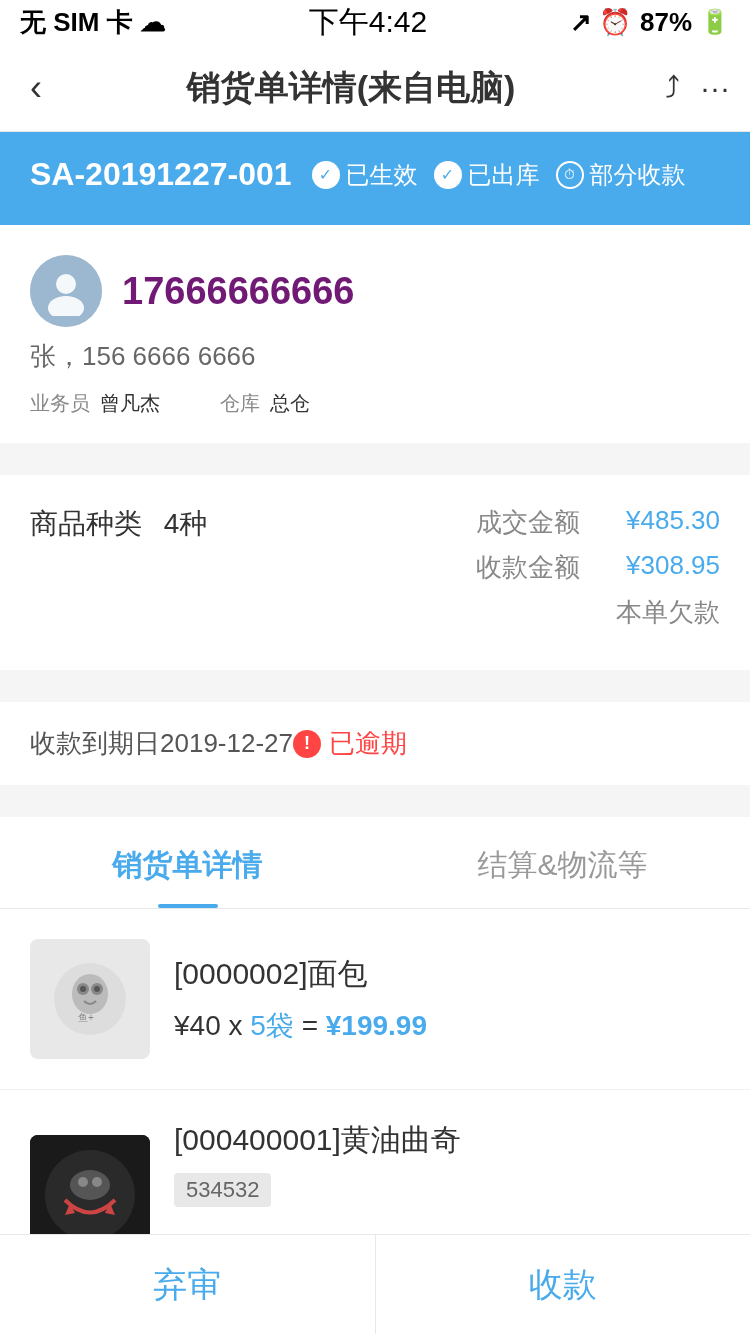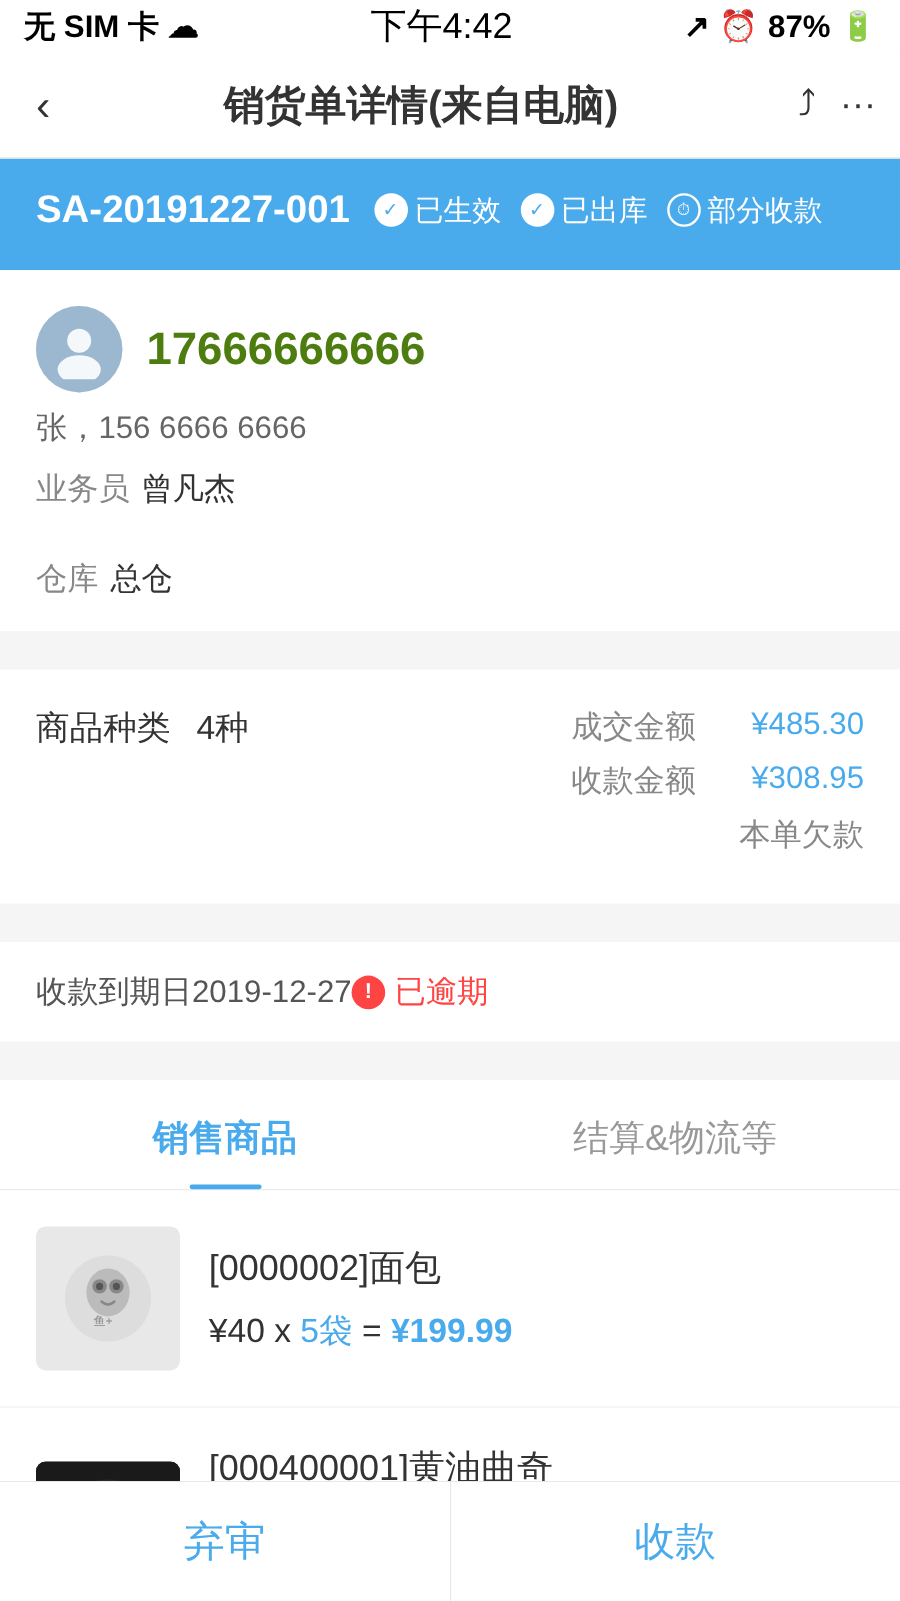--- a/index.html
+++ b/index.html
@@ -137,34 +137,33 @@
       height: 72px;
       border-radius: 50%;
       background: #9cb8d0;
       display: flex;
       align-items: center;
       justify-content: center;
     }
     .customer-name {
       font-size: 38px;
       font-weight: 600;
-      color: #4d7c0f;
+      color: #701a75;
     }
     .customer-sub {
       font-size: 26px;
       color: #666;
       margin-bottom: 16px;
       padding-left: 0;
     }
     .customer-meta {
       display: flex;
-      gap: 40px;
-      font-size: 26px;
+      gap: 60px;
+      font-size: 20px;
       color: #555;
-      flex-direction: column;
     }
     .meta-item { display: flex; align-items: center; gap: 10px; }
     .meta-label { color: #888; }
     .meta-value { color: #333; font-weight: 500; }
     .section-divider { height: 16px; background: #f5f5f5; }
 
     
     .amounts-section {
       background: #fff;
       padding: 30px;
@@ -431,21 +430,21 @@
   <div class="overdue-badge">
     <div class="overdue-dot">!</div>
     <span>已逾期</span>
   </div>
 </div>
 
 <div class="section-divider"></div>
 
 <div class="tabs-section">
   <div class="tab active">
-    <span>销售商品</span>
+    <span>销货单详情</span>
   </div>
   <div class="tab">
     <span>结算&amp;物流等</span>
   </div>
 </div>
 
 <div class="products-section">
 
   <div class="product-item">
     <div class="product-thumb owl-placeholder">

